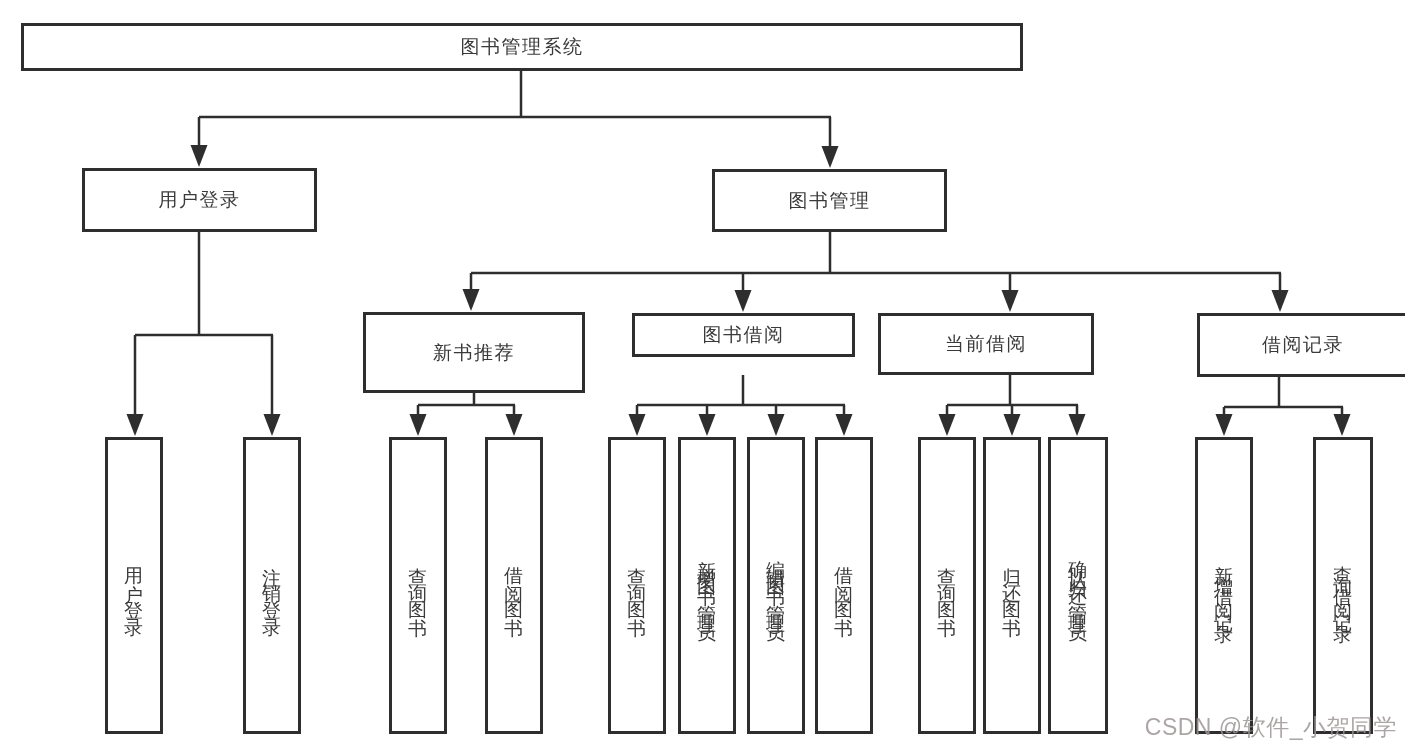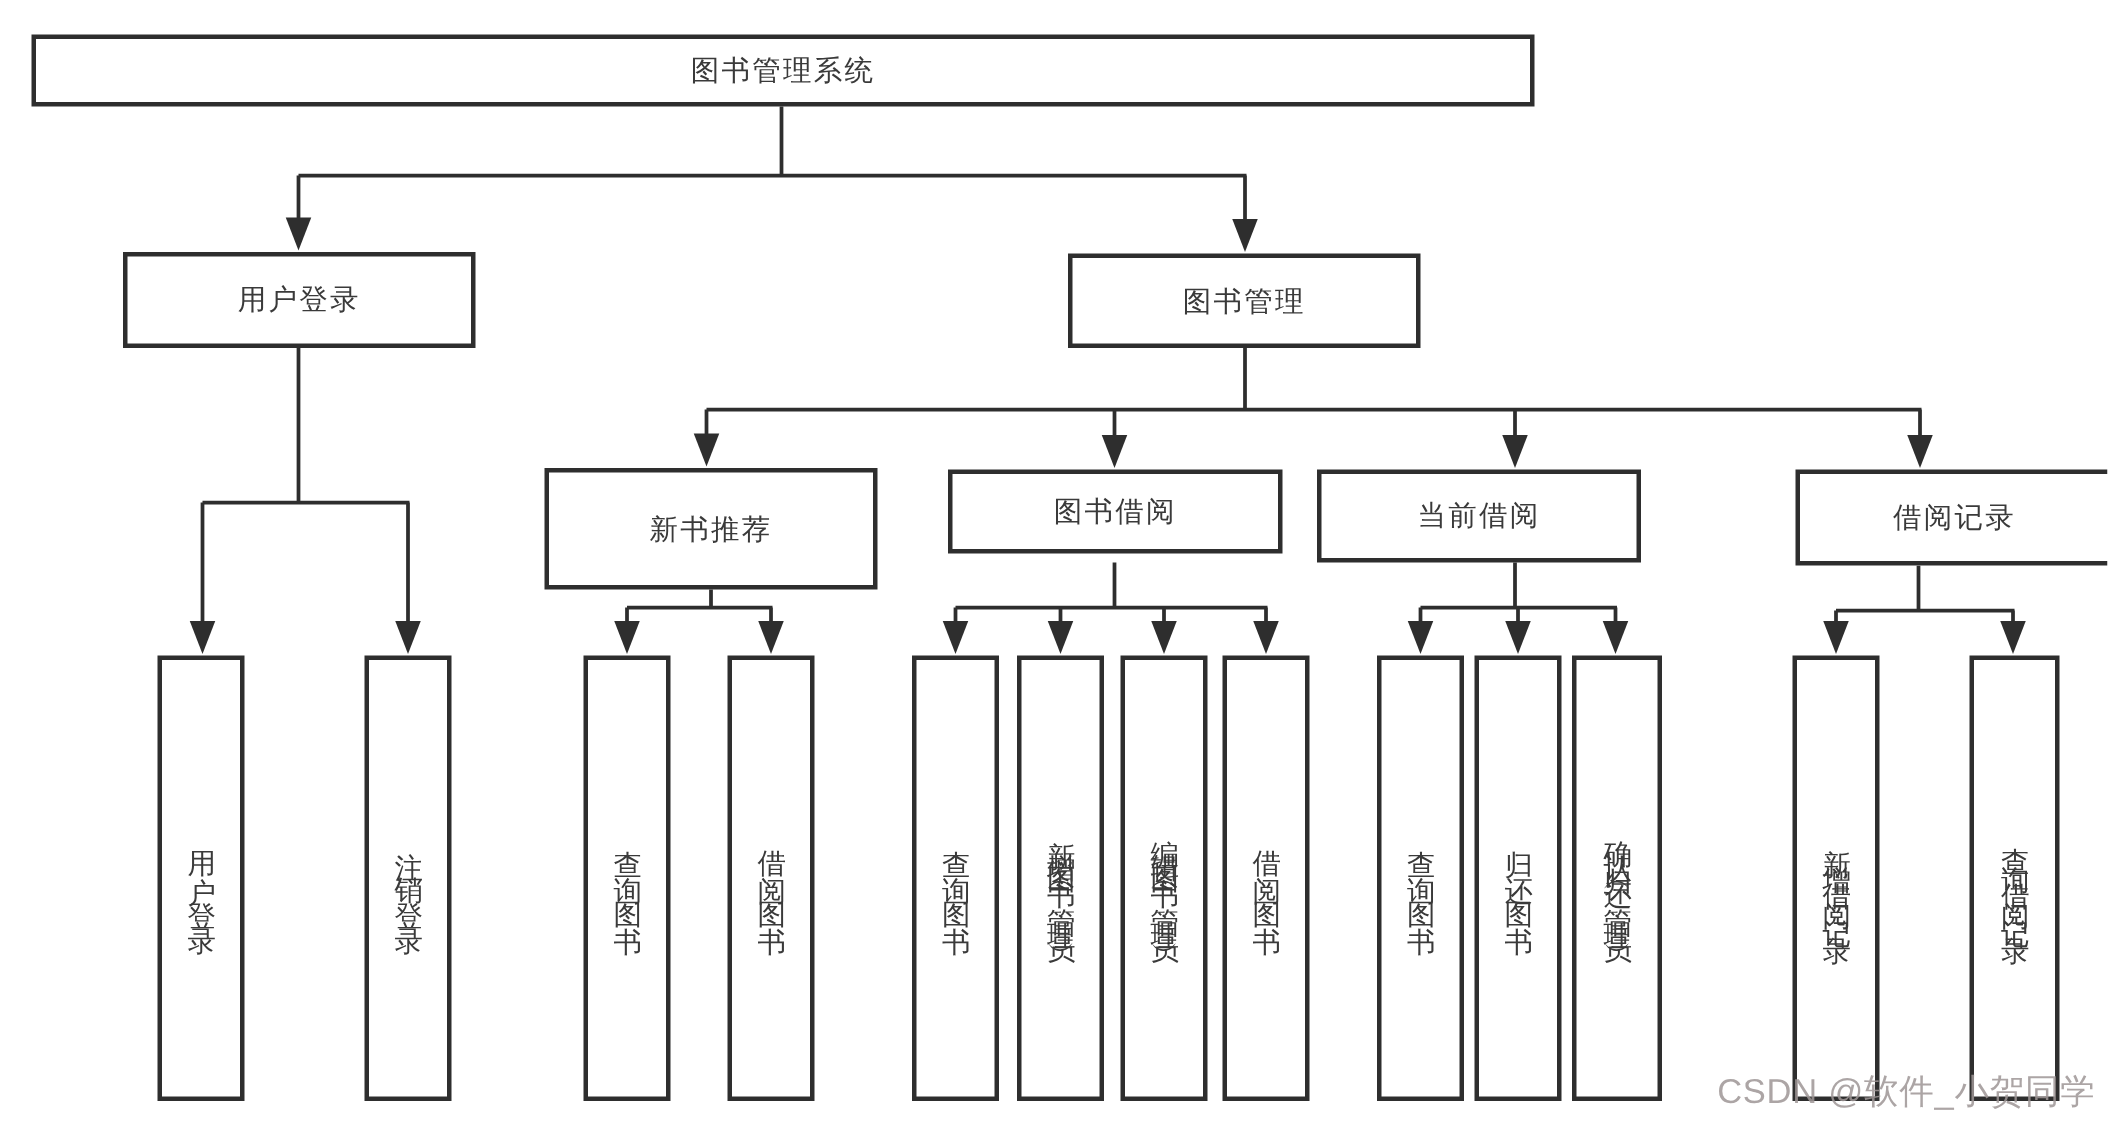--- a/index.html
+++ b/index.html
@@ -51,21 +51,21 @@
     white-space: nowrap;
   }
   .ls17 { letter-spacing: 17px; }
   .ls12 { letter-spacing: 12px; }
   .ls9  { letter-spacing: 9px; }
   
   .n-root     { left: 21px;   top: 13px;  width: 1002px; height: 48px; margin-top: 10px; }
   .n-login    { left: 82px;   top: 168px; width: 235px;  height: 64px; }
   .n-mgmt     { left: 712px;  top: 169px; width: 235px;  height: 63px; }
   .n-newbook  { left: 363px;  top: 312px; width: 222px;  height: 81px; }
-  .n-borrow   { left: 632px;  top: 313px; width: 223px;  height: 56px; }
+  .n-borrow   { left: 632px;  top: 313px; width: 223px;  height: 44px; }
   .n-current  { left: 878px;  top: 313px; width: 216px;  height: 62px; }
   .n-records  { left: 1173px; top: 313px; width: 212px;  height: 64px; margin-left: 24px; }
   .l1  { left: 105px; }
   .l2  { left: 243px; }
   .l3  { left: 389px; }
   .l4  { left: 485px; }
   .l5  { left: 608px; }
   .l6  { left: 678px; }
   .l7  { left: 747px; }
   .l8  { left: 815px; }

